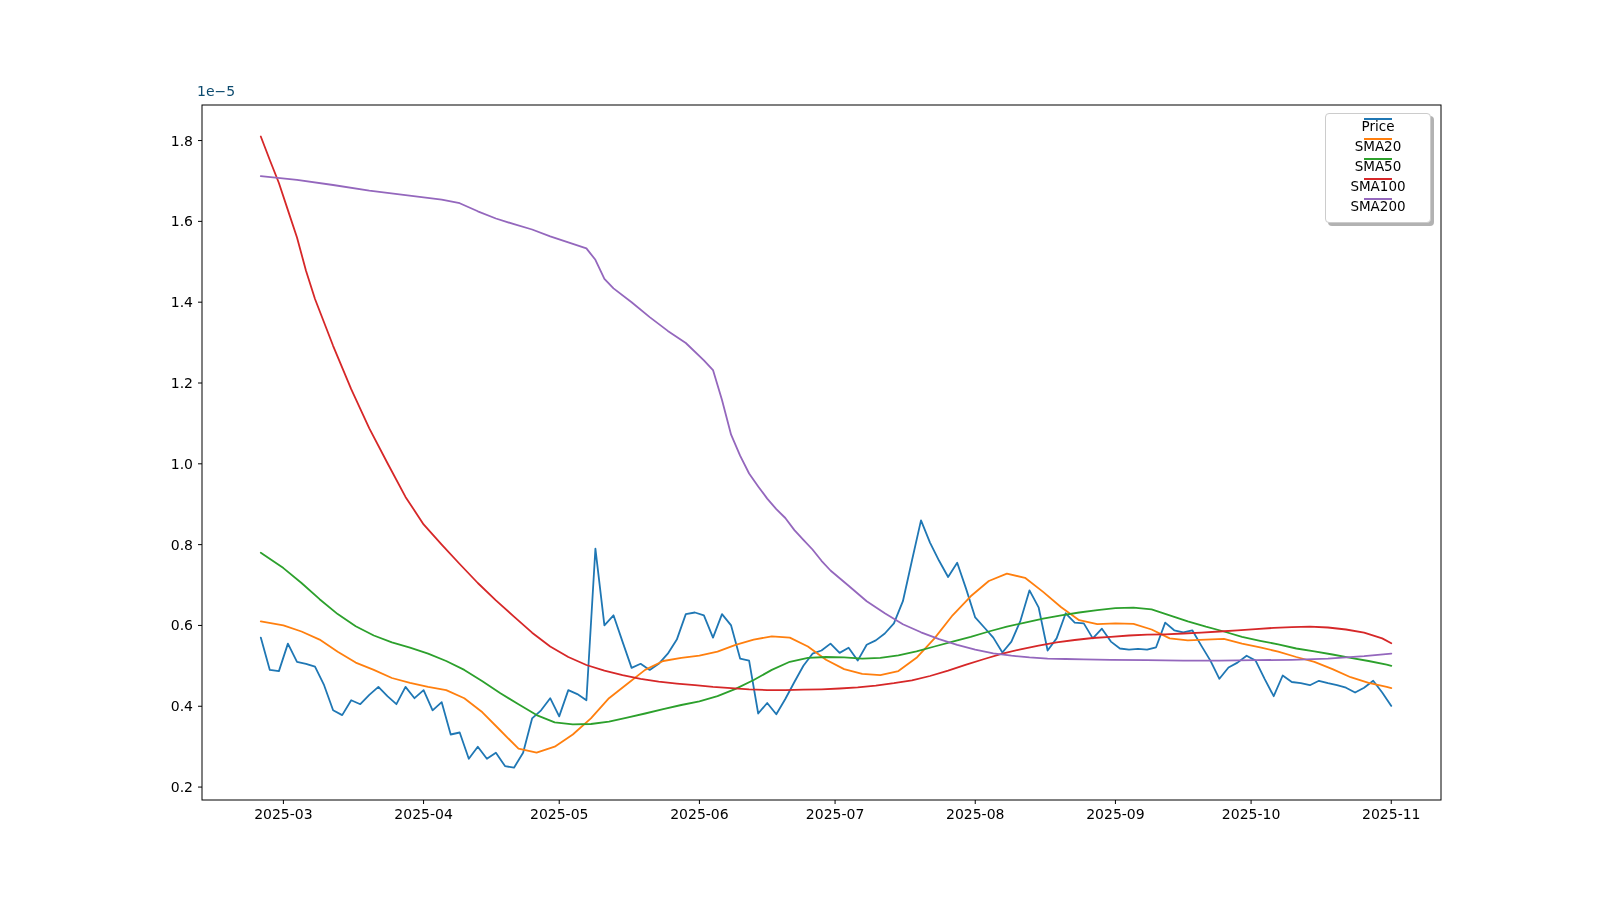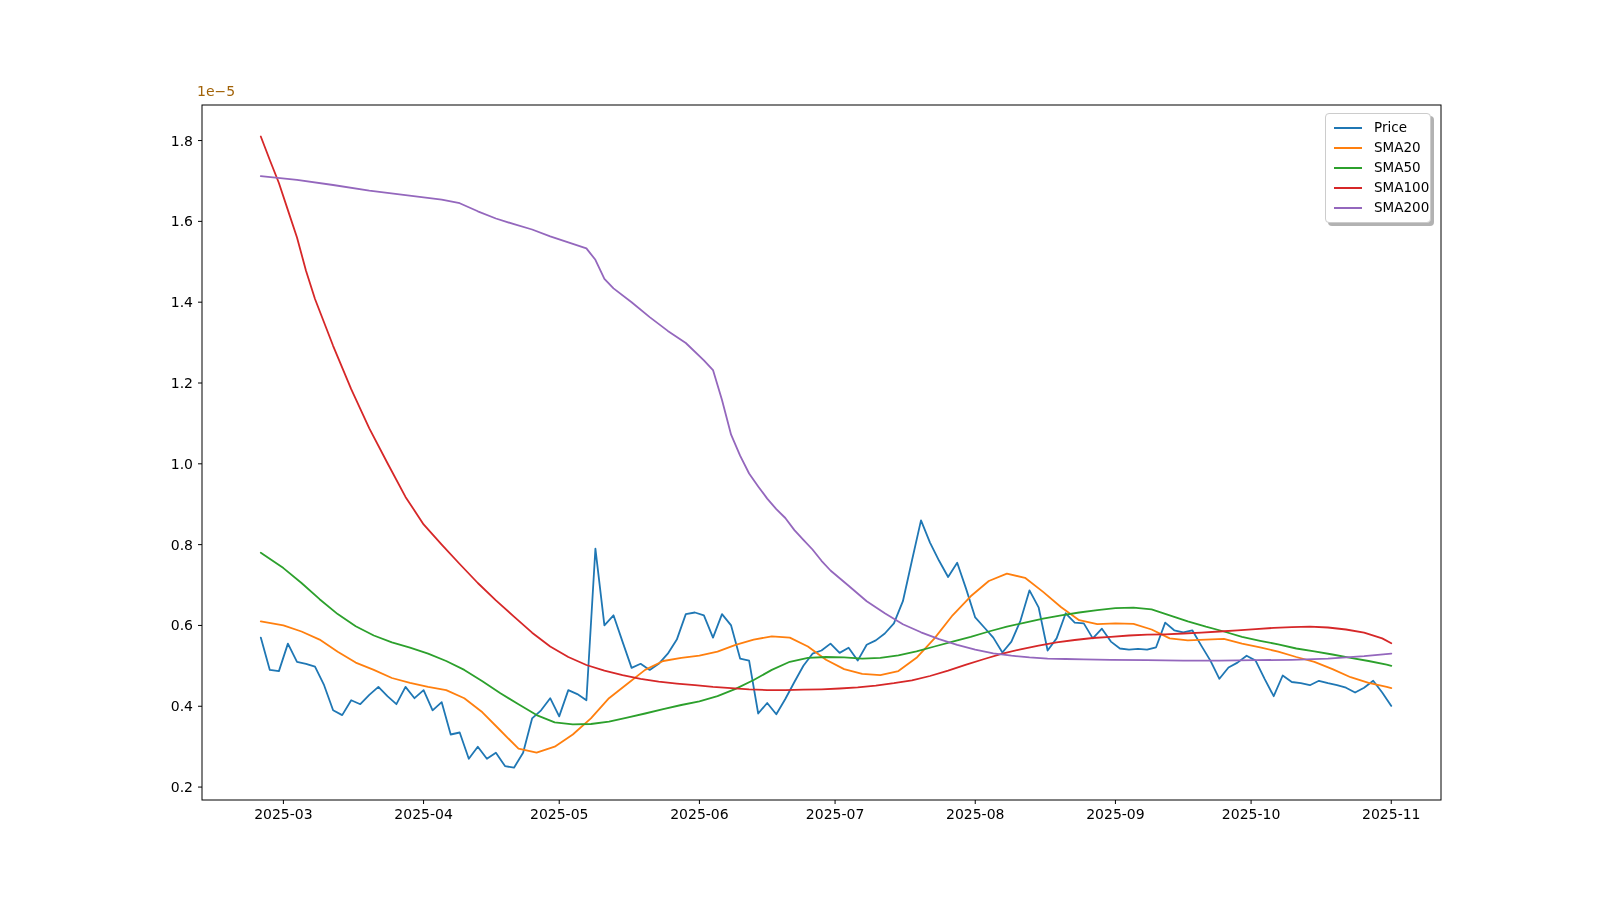--- a/index.html
+++ b/index.html
@@ -1,26 +1,26 @@
 <!DOCTYPE html>
 <html><head>
 <meta charset="utf-8">
 <style>
   html,body{margin:0;padding:0;background:#ffffff;}
   .figure{position:relative;width:1600px;height:900px;background:#ffffff;overflow:hidden;
           font-family:"DejaVu Sans","Liberation Sans",sans-serif;}
   #chart{position:absolute;left:0;top:0;}
   .tick-text{font-family:"DejaVu Sans","Liberation Sans",sans-serif;font-size:14px;fill:#000000;}
-  .offset-text{position:absolute;left:197px;top:83px;font-size:14px;color:#a16207;}
+  .offset-text{position:absolute;left:197px;top:83px;font-size:14px;color:#0c4a6e;}
   .legend{position:absolute;left:1325px;top:113px;width:106px;height:110px;box-sizing:border-box;
           background:#ffffff;border:1px solid #cccccc;border-radius:4px;
           box-shadow:3px 3px 0 rgba(0,0,0,0.30);
           display:flex;flex-direction:column;justify-content:space-evenly;
           padding:4px 8px;}
-  .legend-row{display:flex;align-items:center;gap:12px;height:20px;}
+  .legend-row{display:flex;align-items:center;gap:0;height:20px;flex-direction:column;}
   .legend-swatch{width:28px;height:0;border-top-width:2px;border-top-style:solid;flex:0 0 auto;}
   .legend-label{font-size:13.5px;color:#000000;line-height:1;}
 </style>
 </head>
 <body>
 
 <div class="figure">
   <svg id="chart" width="1600" height="900">
       <rect x="202" y="105" width="1239" height="695" fill="none" stroke="#000000" stroke-width="1"></rect>
       <line x1="283.3941605839416" y1="800" x2="283.3941605839416" y2="804" stroke="#000000" stroke-width="1"></line>

